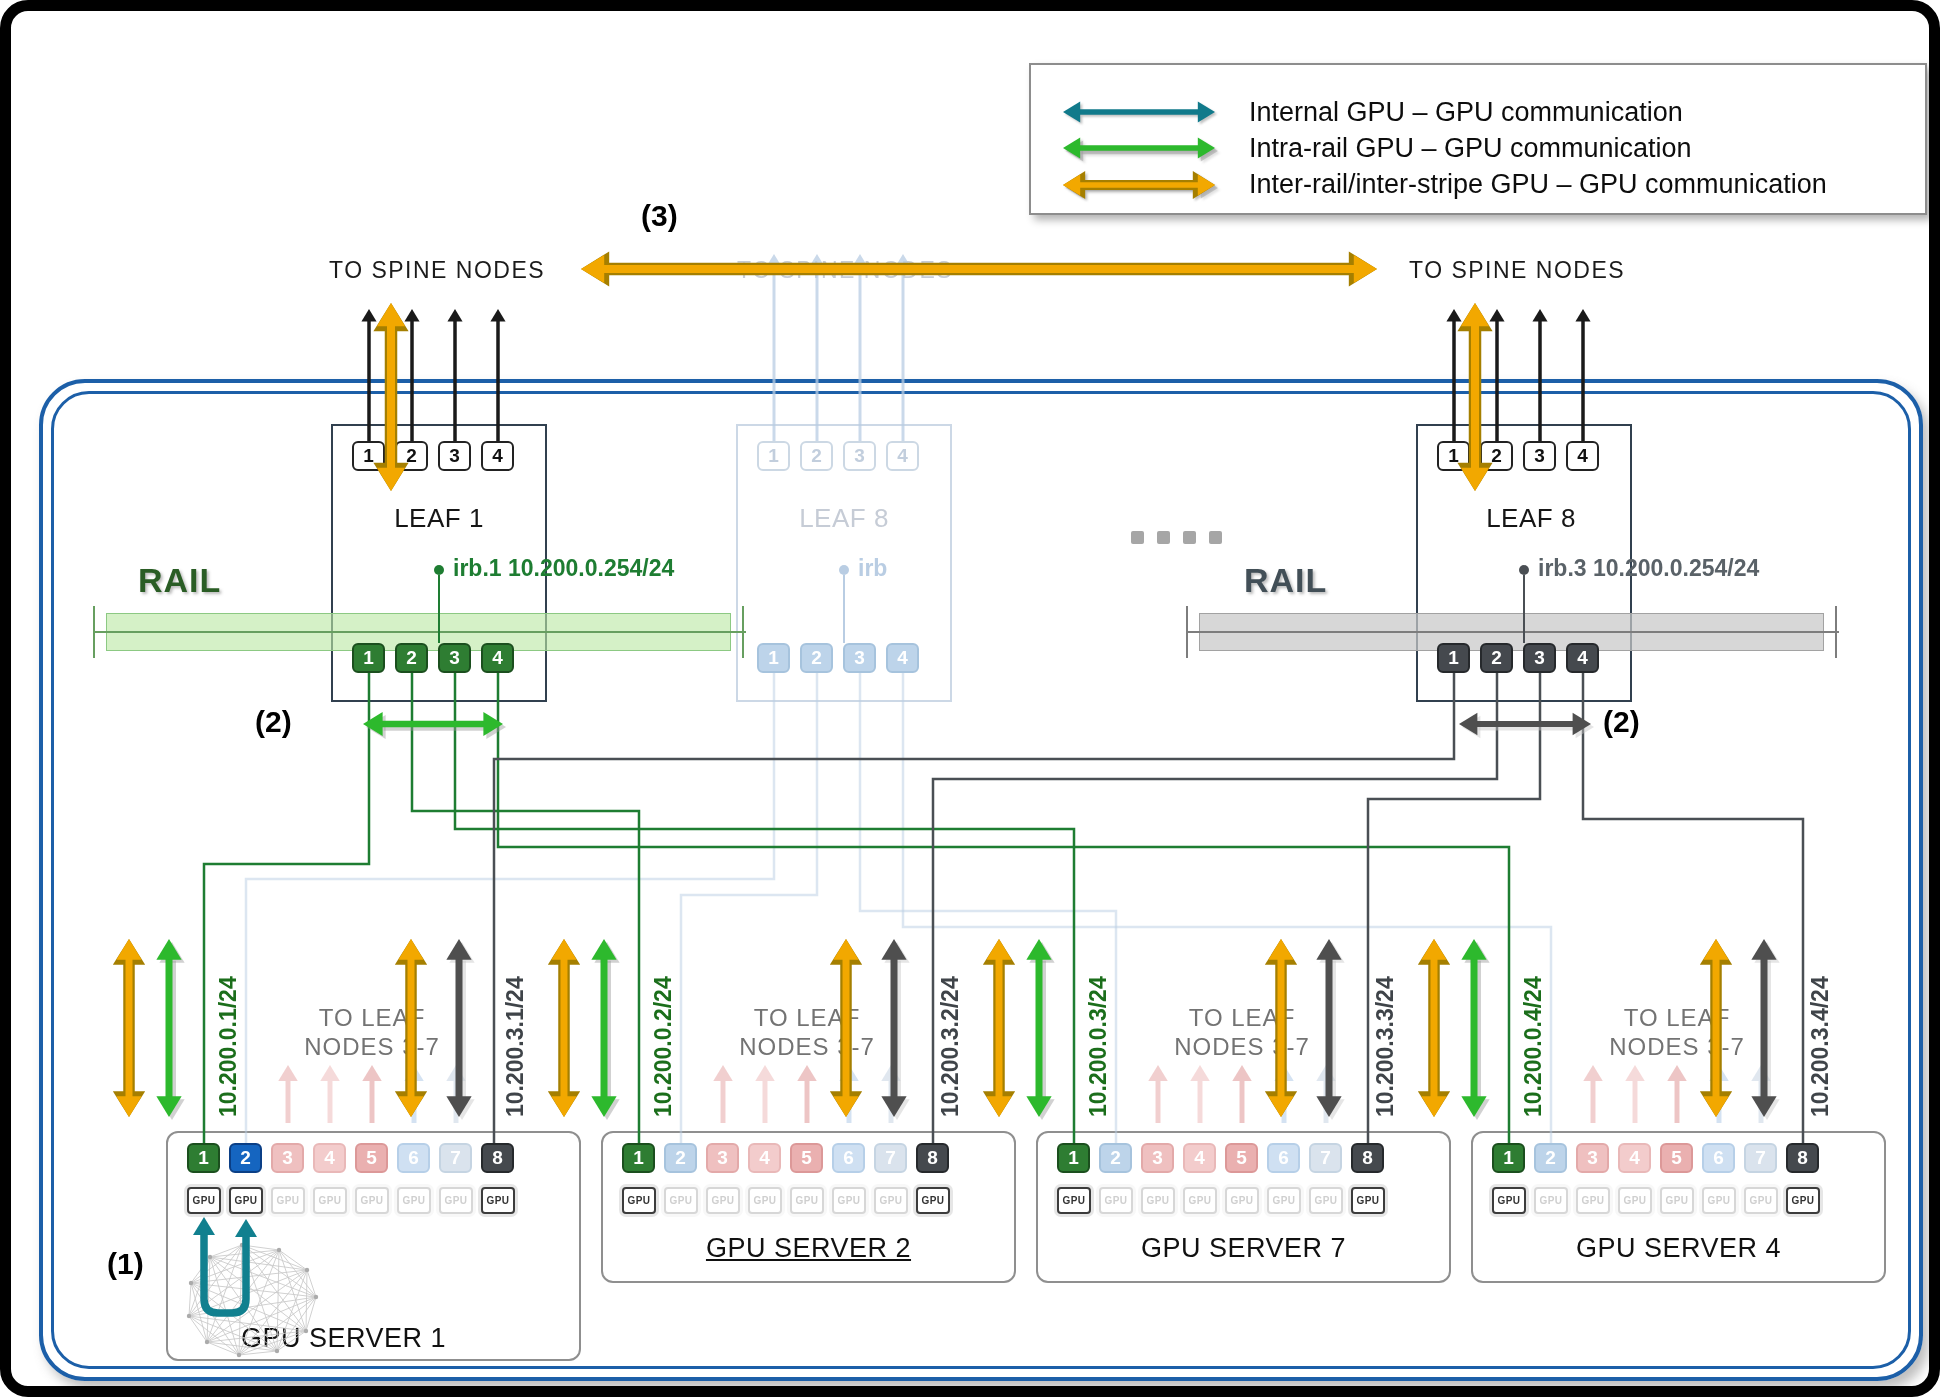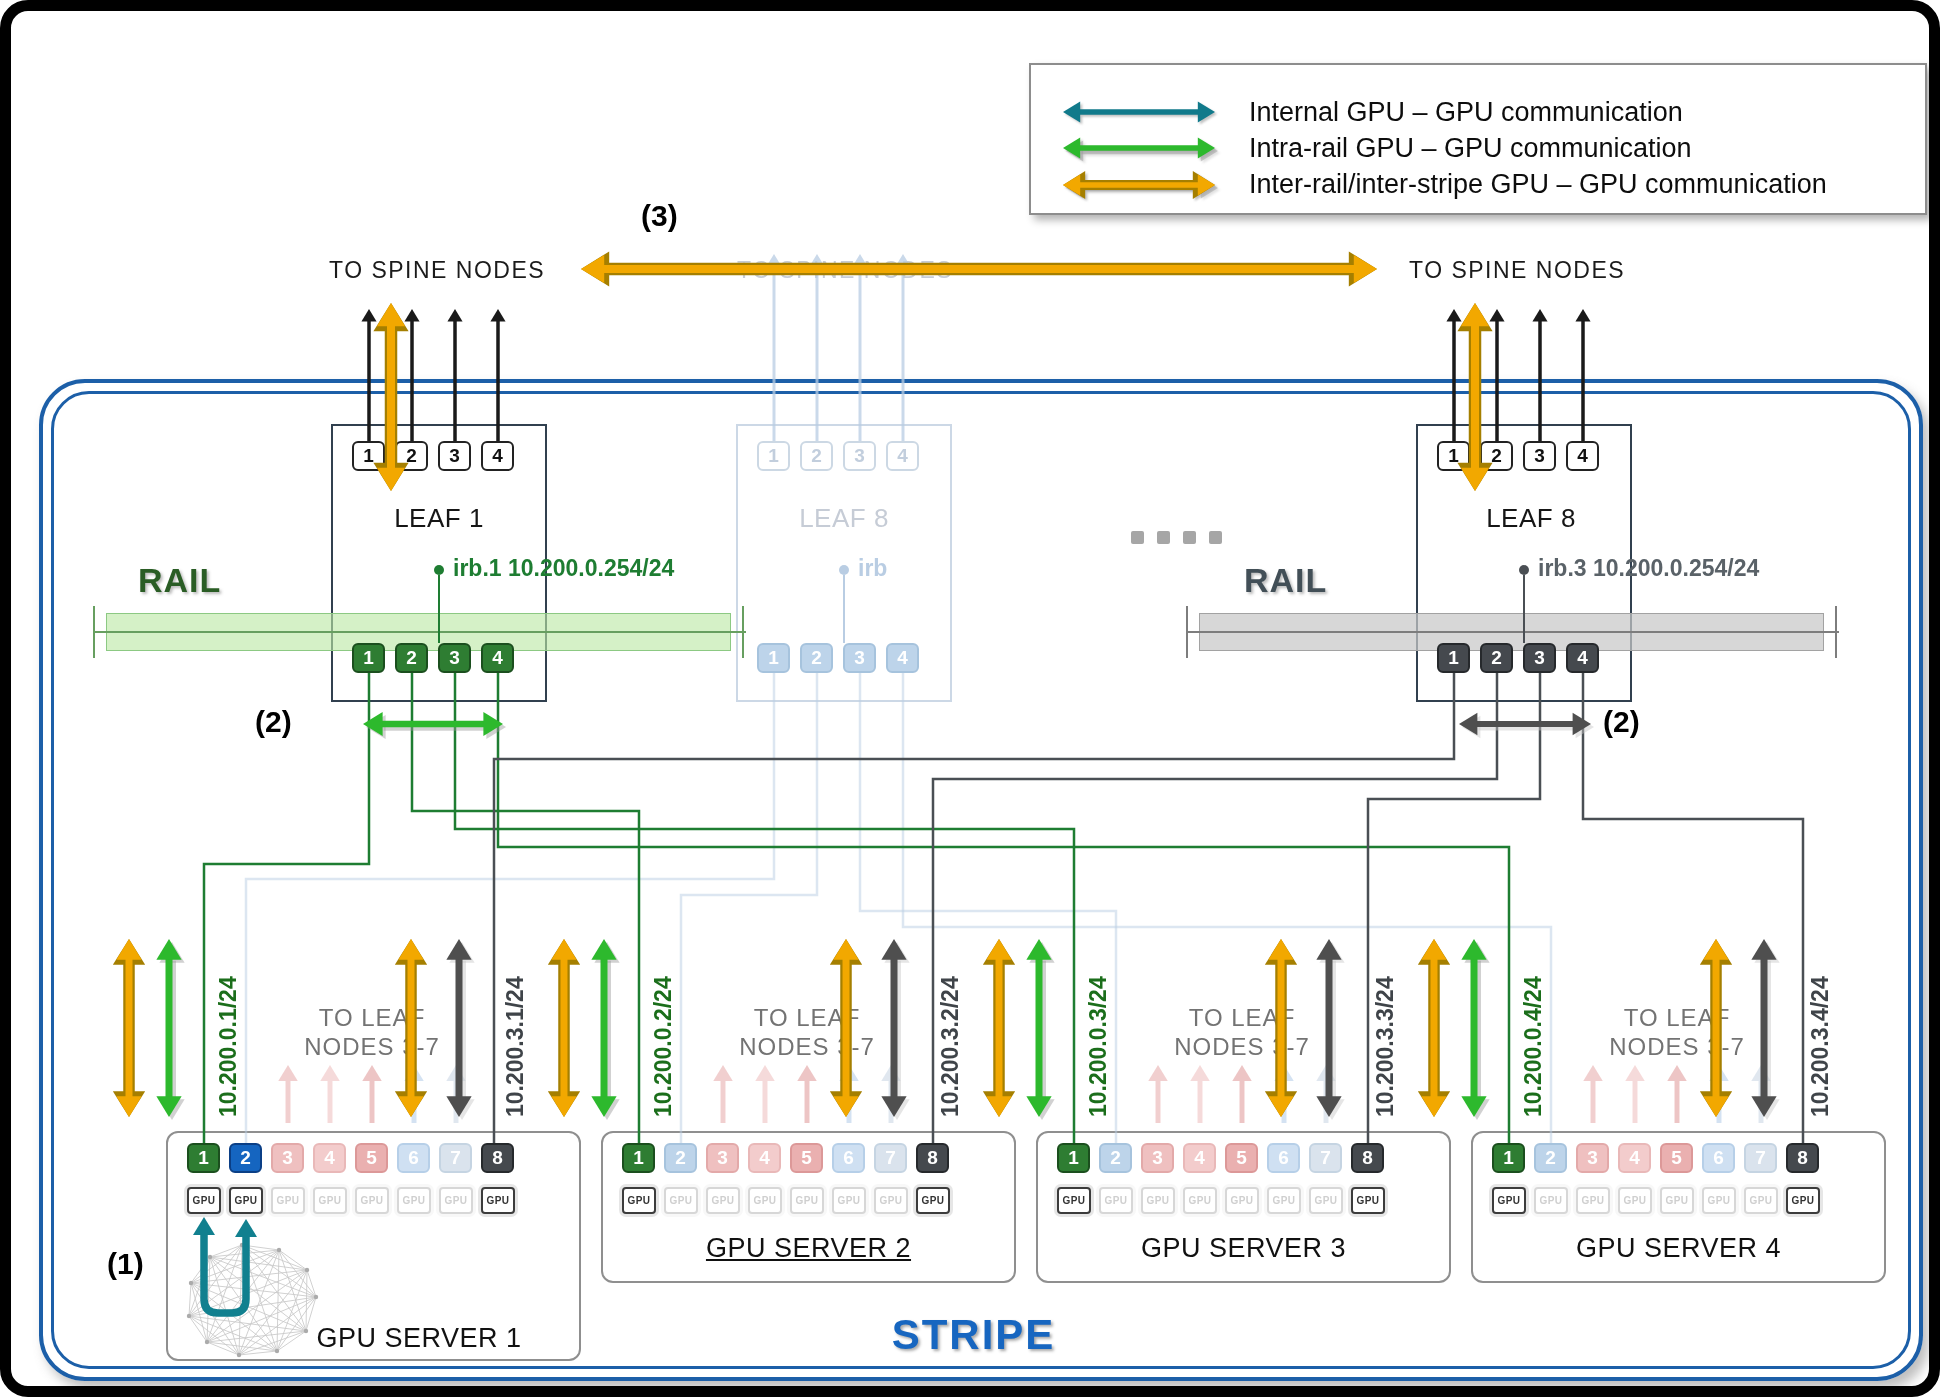--- a/index.html
+++ b/index.html
@@ -47,21 +47,20 @@
   .stripe-outer{position:absolute;border:4px solid #1c5fa8;border-radius:46px;box-shadow:6px 8px 12px rgba(110,110,110,.45)}
   .stripe-inner{position:absolute;border:3px solid #1c5fa8;border-radius:38px}
   .edot{position:absolute;background:#a6a6a6;border-radius:2px}
 </style>
 </head>
 <body>
 
 <div id="frame">
     <div class="stripe-outer" style="left: 28px; top: 368px; width: 1884px; height: 1002px;"></div>
     <div class="stripe-inner" style="left: 40px; top: 380px; width: 1860px; height: 978px;"></div>
-    <div class="stripelabel" style="left: 820px; top: 1300px; width: 285px; height: 50px; text-align: center;">STRIPE</div>
     <div class="legend" style="left: 1018px; top: 52px; width: 898px; height: 152px;">
       <div class="lrow" style="position: relative; margin-top: 19px;">
         <svg width="170" height="28" class="larrow">
           <g>
             <line x1="25.2" y1="14" x2="146.8" y2="14" stroke="#117a8b" stroke-width="5.5" opacity="1"></line>
             <polygon points="162,14 144.8,24.475 144.8,3.5250000000000004" fill="#117a8b" opacity="1"></polygon>
             <polygon points="10,14 27.2,3.5250000000000004 27.2,24.475" fill="#117a8b" opacity="1"></polygon>
           </g>
         </svg>
         <div class="llabel">Internal GPU – GPU communication</div>
@@ -152,21 +151,21 @@
     <div class="irb-stem" style="left: 832px; top: 564px; width: 2px; height: 68px; background: rgb(185, 205, 227);"></div>
     <div class="irb-text" style="left: 847px; top: 544px; color: rgb(185, 205, 227);">irb</div>
     <div class="irb-dot" style="left: 1508px; top: 554px; width: 10px; height: 10px; background: rgb(74, 79, 84);"></div>
     <div class="irb-stem" style="left: 1512px; top: 564px; width: 2px; height: 68px; background: rgb(74, 79, 84);"></div>
     <div class="irb-text" style="left: 1527px; top: 544px; color: rgb(90, 98, 104);">irb.3 10.200.0.254/24</div>
     <div class="edot" style="left: 1120px; top: 520px; width: 13px; height: 13px;"></div>
     <div class="edot" style="left: 1146px; top: 520px; width: 13px; height: 13px;"></div>
     <div class="edot" style="left: 1172px; top: 520px; width: 13px; height: 13px;"></div>
     <div class="edot" style="left: 1198px; top: 520px; width: 13px; height: 13px;"></div>
     <div class="serverbox" style="left: 155px; top: 1120px; width: 415px; height: 230px;"></div>
-    <div class="servername" style="left: 230px; top: 1312px; width: 340px; height: 30px; text-align: center; padding-left: 16px;">GPU SERVER 1</div>
+    <div class="servername" style="left: 230px; top: 1312px; width: 340px; height: 30px; ">GPU SERVER 1</div>
     <div class="port p-green" style="left: 176px; top: 1132px; width: 33px; height: 30px;">1</div>
     <div class="chip solid" style="left: 176px; top: 1176px; width: 34px; height: 27px;">GPU</div>
     <div class="port p-blue" style="left: 218px; top: 1132px; width: 33px; height: 30px;">2</div>
     <div class="chip solid" style="left: 218px; top: 1176px; width: 34px; height: 27px;">GPU</div>
     <div class="port p-g3" style="left: 260px; top: 1132px; width: 33px; height: 30px;">3</div>
     <div class="chip ghost" style="left: 260px; top: 1176px; width: 34px; height: 27px;">GPU</div>
     <div class="port p-g4" style="left: 302px; top: 1132px; width: 33px; height: 30px;">4</div>
     <div class="chip ghost" style="left: 302px; top: 1176px; width: 34px; height: 27px;">GPU</div>
     <div class="port p-g5" style="left: 344px; top: 1132px; width: 33px; height: 30px;">5</div>
     <div class="chip ghost" style="left: 344px; top: 1176px; width: 34px; height: 27px;">GPU</div>
@@ -200,21 +199,21 @@
     <div class="chip ghost" style="left: 863px; top: 1176px; width: 34px; height: 27px;">GPU</div>
     <div class="port p-dark" style="left: 905px; top: 1132px; width: 33px; height: 30px;">8</div>
     <div class="chip solid" style="left: 905px; top: 1176px; width: 34px; height: 27px;">GPU</div>
     <div class="vlabel green-ip" style="left: 639px; top: 1106px;">10.200.0.2/24</div>
     <div class="vlabel gray-ip" style="left: 926px; top: 1106px;">10.200.3.2/24</div>
     <div class="ghostnote" style="left: 686px; top: 992px; width: 220px; height: 60px; text-align: center;">
       <div>TO LEAF</div>
       <div>NODES 3-7</div>
     </div>
     <div class="serverbox" style="left: 1025px; top: 1120px; width: 415px; height: 152px;"></div>
-    <div class="servername" style="left: 1025px; top: 1222px; width: 415px; height: 30px; text-align: center;">GPU SERVER 3</div>
+    <div class="servername" style="left: 1025px; top: 1222px; width: 415px; height: 30px; text-align: center;">GPU SERVER 7</div>
     <div class="port p-green" style="left: 1046px; top: 1132px; width: 33px; height: 30px;">1</div>
     <div class="chip solid" style="left: 1046px; top: 1176px; width: 34px; height: 27px;">GPU</div>
     <div class="port p-ghostblue" style="left: 1088px; top: 1132px; width: 33px; height: 30px;">2</div>
     <div class="chip ghost" style="left: 1088px; top: 1176px; width: 34px; height: 27px;">GPU</div>
     <div class="port p-g3" style="left: 1130px; top: 1132px; width: 33px; height: 30px;">3</div>
     <div class="chip ghost" style="left: 1130px; top: 1176px; width: 34px; height: 27px;">GPU</div>
     <div class="port p-g4" style="left: 1172px; top: 1132px; width: 33px; height: 30px;">4</div>
     <div class="chip ghost" style="left: 1172px; top: 1176px; width: 34px; height: 27px;">GPU</div>
     <div class="port p-g5" style="left: 1214px; top: 1132px; width: 33px; height: 30px;">5</div>
     <div class="chip ghost" style="left: 1214px; top: 1176px; width: 34px; height: 27px;">GPU</div>

